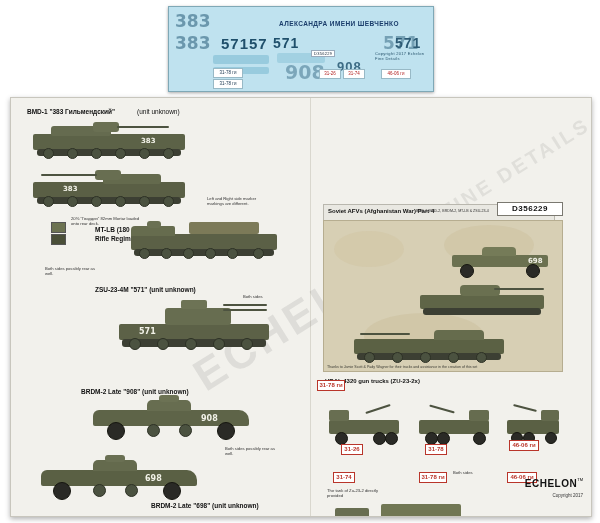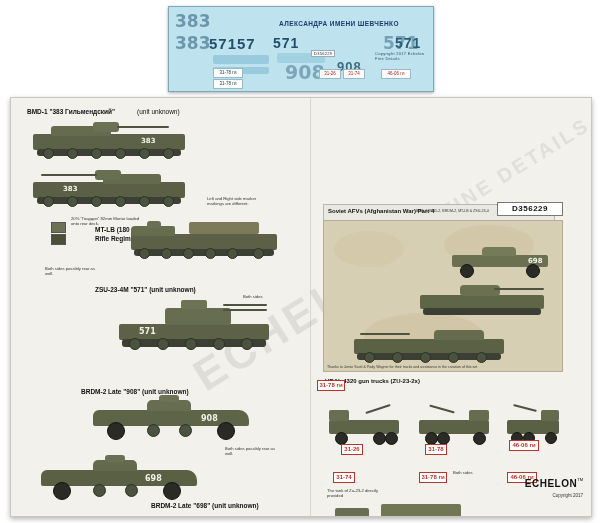--- a/index.html
+++ b/index.html
@@ -124,21 +124,21 @@
 <div class="page">
 
   <div class="decal-strip">
     <div class="ds-big" style="left:6px;top:4px;font-size:17px;">383</div>
     <div class="ds-big" style="left:6px;top:26px;font-size:17px;">383</div>
     <div class="ds-big" style="left:116px;top:54px;font-size:19px;opacity:.6;">908</div>
     <div class="ds-big" style="left:214px;top:26px;font-size:17px;opacity:.65;">571</div>
 
     <div class="ds-title">АЛЕКСАНДРА ИМЕНИ ШЕВЧЕНКО</div>
 
-    <div class="ds-num-row" style="left:40px;top:28px;">57157</div>
+    <div class="ds-num-row" style="left:40px;top:28px;padding-left:12px;">57157</div>
     <div class="ds-num-row" style="left:104px;top:28px;font-size:14px;">571</div>
     <div class="ds-num-row" style="left:226px;top:28px;font-size:14px;color:#2c5a74;">571</div>
     <div class="ds-num-row" style="left:168px;top:52px;font-size:13px;color:#3d6c85;">908</div>
 
     <div class="ds-shape" style="left:44px;top:48px;width:56px;height:9px;border-radius:2px;"></div>
     <div class="ds-shape" style="left:44px;top:60px;width:56px;height:7px;border-radius:2px;"></div>
     <div class="ds-shape" style="left:108px;top:46px;width:48px;height:10px;border-radius:2px;opacity:.6;"></div>
 
     <div class="ds-label" style="left:44px;top:72px;width:28px;">31-78 ги</div>
     <div class="ds-label" style="left:44px;top:61px;width:28px;">31-78 ги</div>

